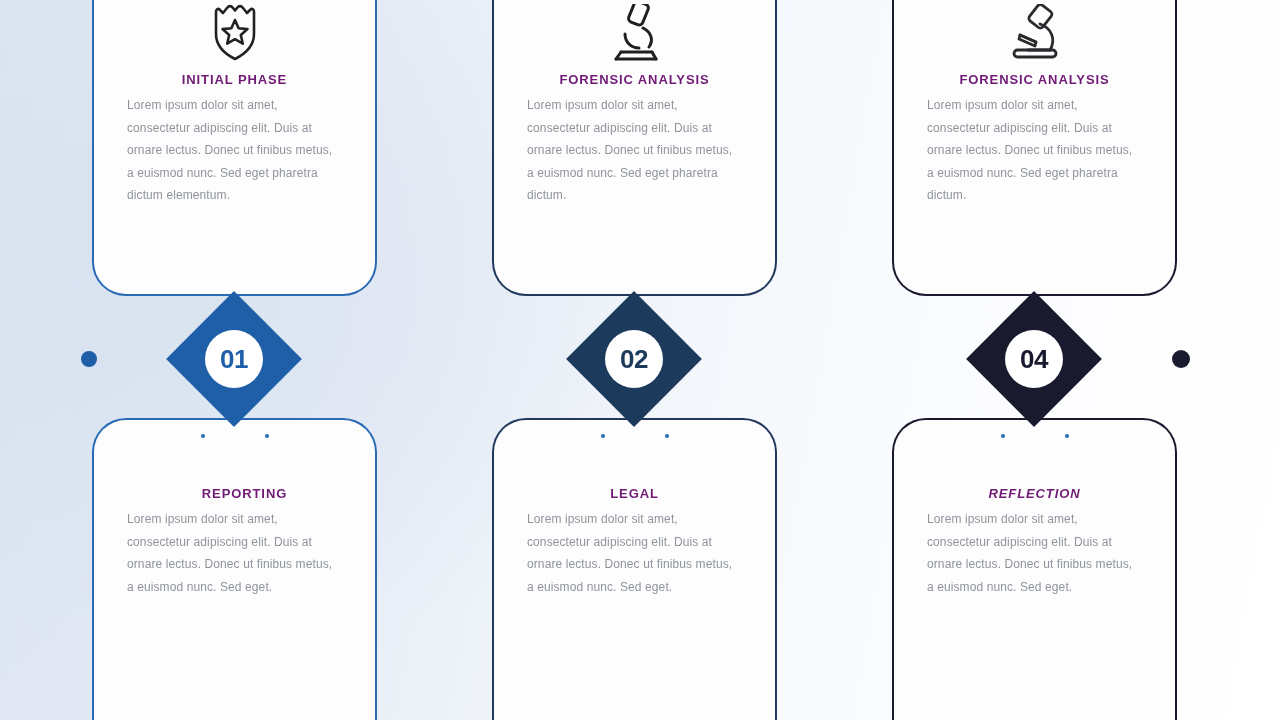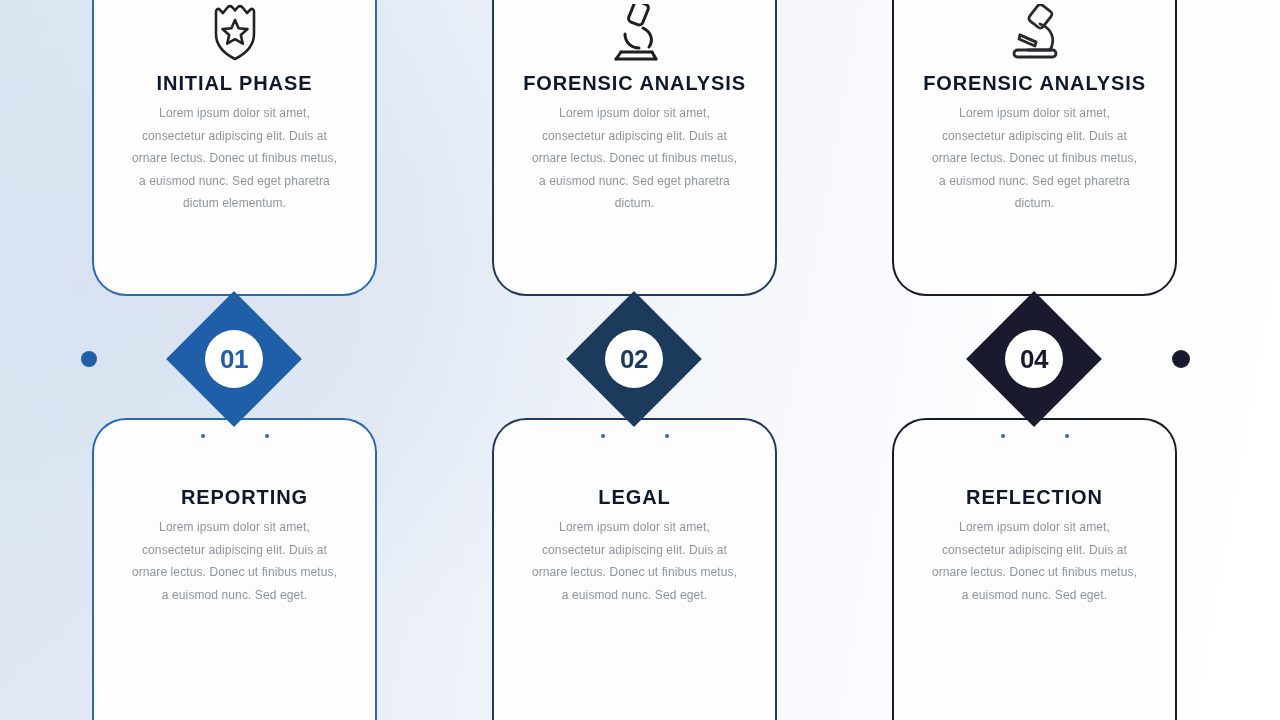--- a/index.html
+++ b/index.html
@@ -58,32 +58,31 @@
   .card-icon {
     width: 62px;
     height: 62px;
     display: flex;
     align-items: center;
     justify-content: center;
   }
   .card-icon svg { display: block; }
 
   .card-title {
-    font-size: 20px;
+    font-size: 13px;
     font-weight: bold;
     letter-spacing: 0.9px;
-    color: #0f172a;
+    color: #701a75;
     text-align: center;
     margin-top: 8px;
   }
   .card-body {
     font-size: 12px;
     line-height: 22.5px;
     color: #8f949c;
-    text-align: center;
     width: 215px;
     margin-top: 7px;
     letter-spacing: 0.1px;
   }
 
   .dots-row {
     display: flex;
     gap: 60px;
     margin-top: 14px;
     margin-bottom: 2px;
@@ -199,21 +198,21 @@
     </div>
     <div class="card-title" style="margin-top:46px;">LEGAL</div>
     <div class="card-body">Lorem ipsum dolor sit amet, consectetur adipiscing elit. Duis at ornare lectus. Donec ut finibus metus, a euismod nunc. Sed eget.</div>
   </div>
 
   <div class="card bottom" style="left:892px; top:418px; width:285px; height:370px; border-color:#1a1a2e;">
     <div class="dots-row">
       <span class="dot-small"></span>
       <span class="dot-small"></span>
     </div>
-    <div class="card-title" style="margin-top:46px;">REFLECTION</div>
+    <div class="card-title" style="margin-top:46px;font-style:italic;">REFLECTION</div>
     <div class="card-body">Lorem ipsum dolor sit amet, consectetur adipiscing elit. Duis at ornare lectus. Donec ut finibus metus, a euismod nunc. Sed eget.</div>
   </div>
 
   <div class="marker" style="left:234px; top:359px; background:#1f5fa8;">
     <div class="marker-inner">
       <span class="marker-num" style="color:#1f5fa8;">01</span>
     </div>
   </div>
 
   <div class="marker" style="left:634px; top:359px; background:#1b3a5c;">

